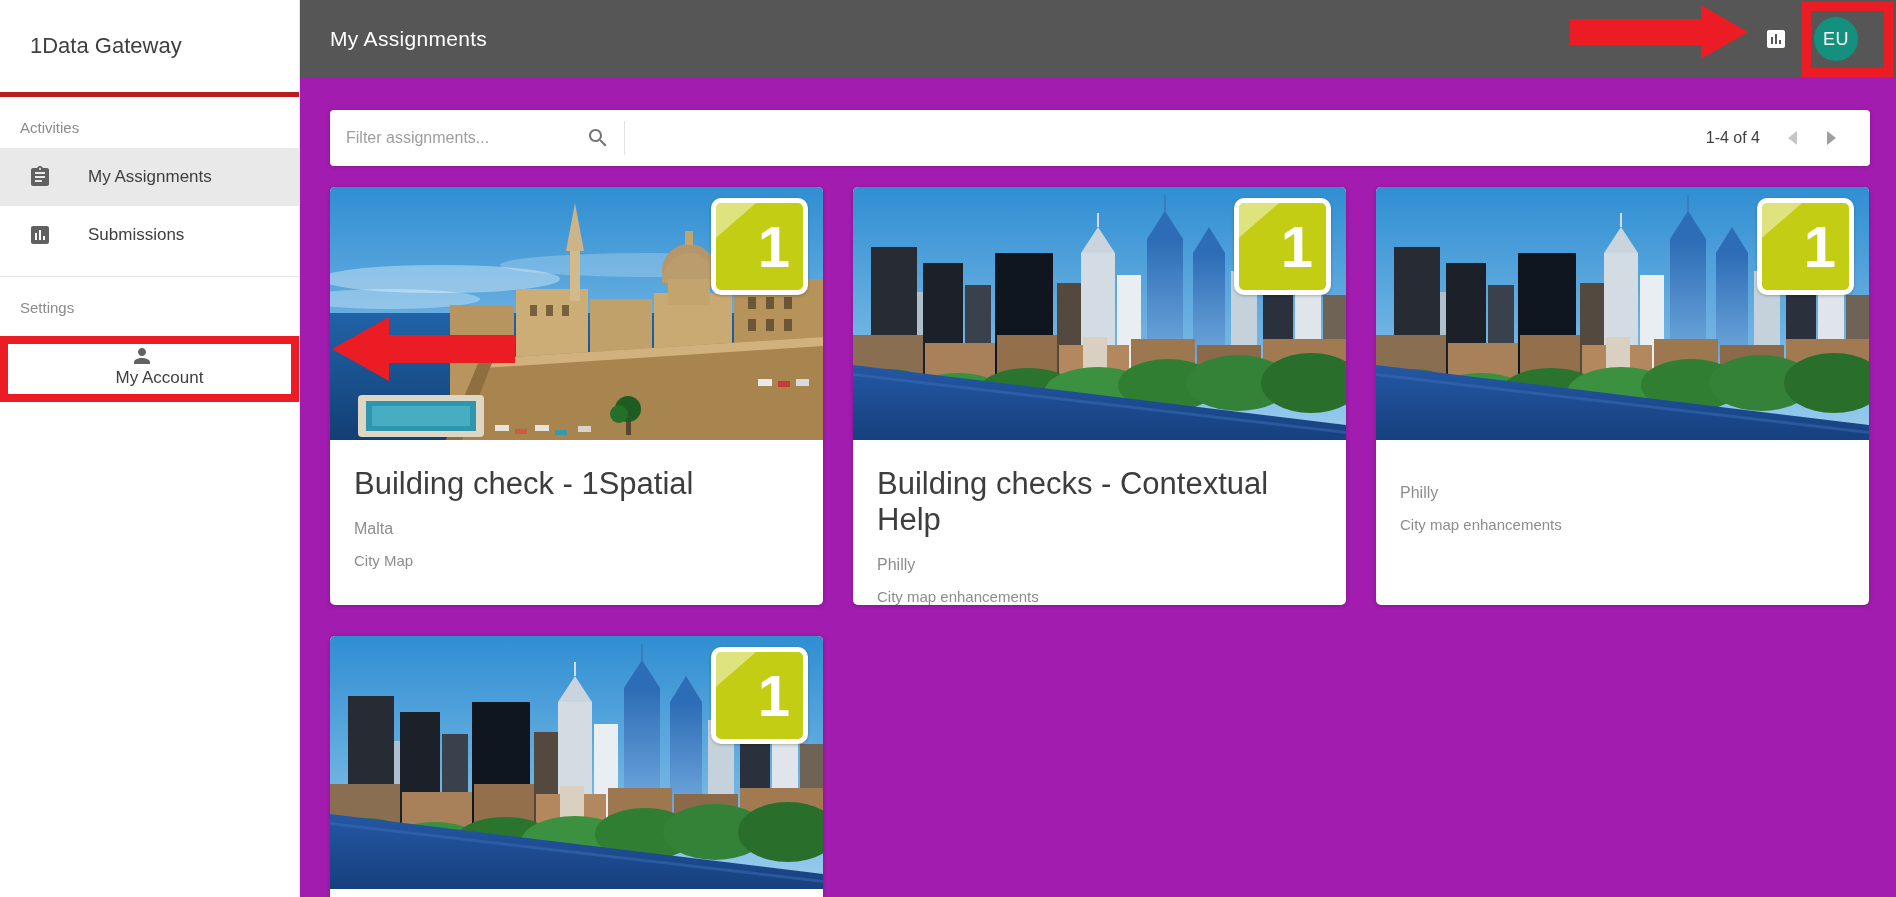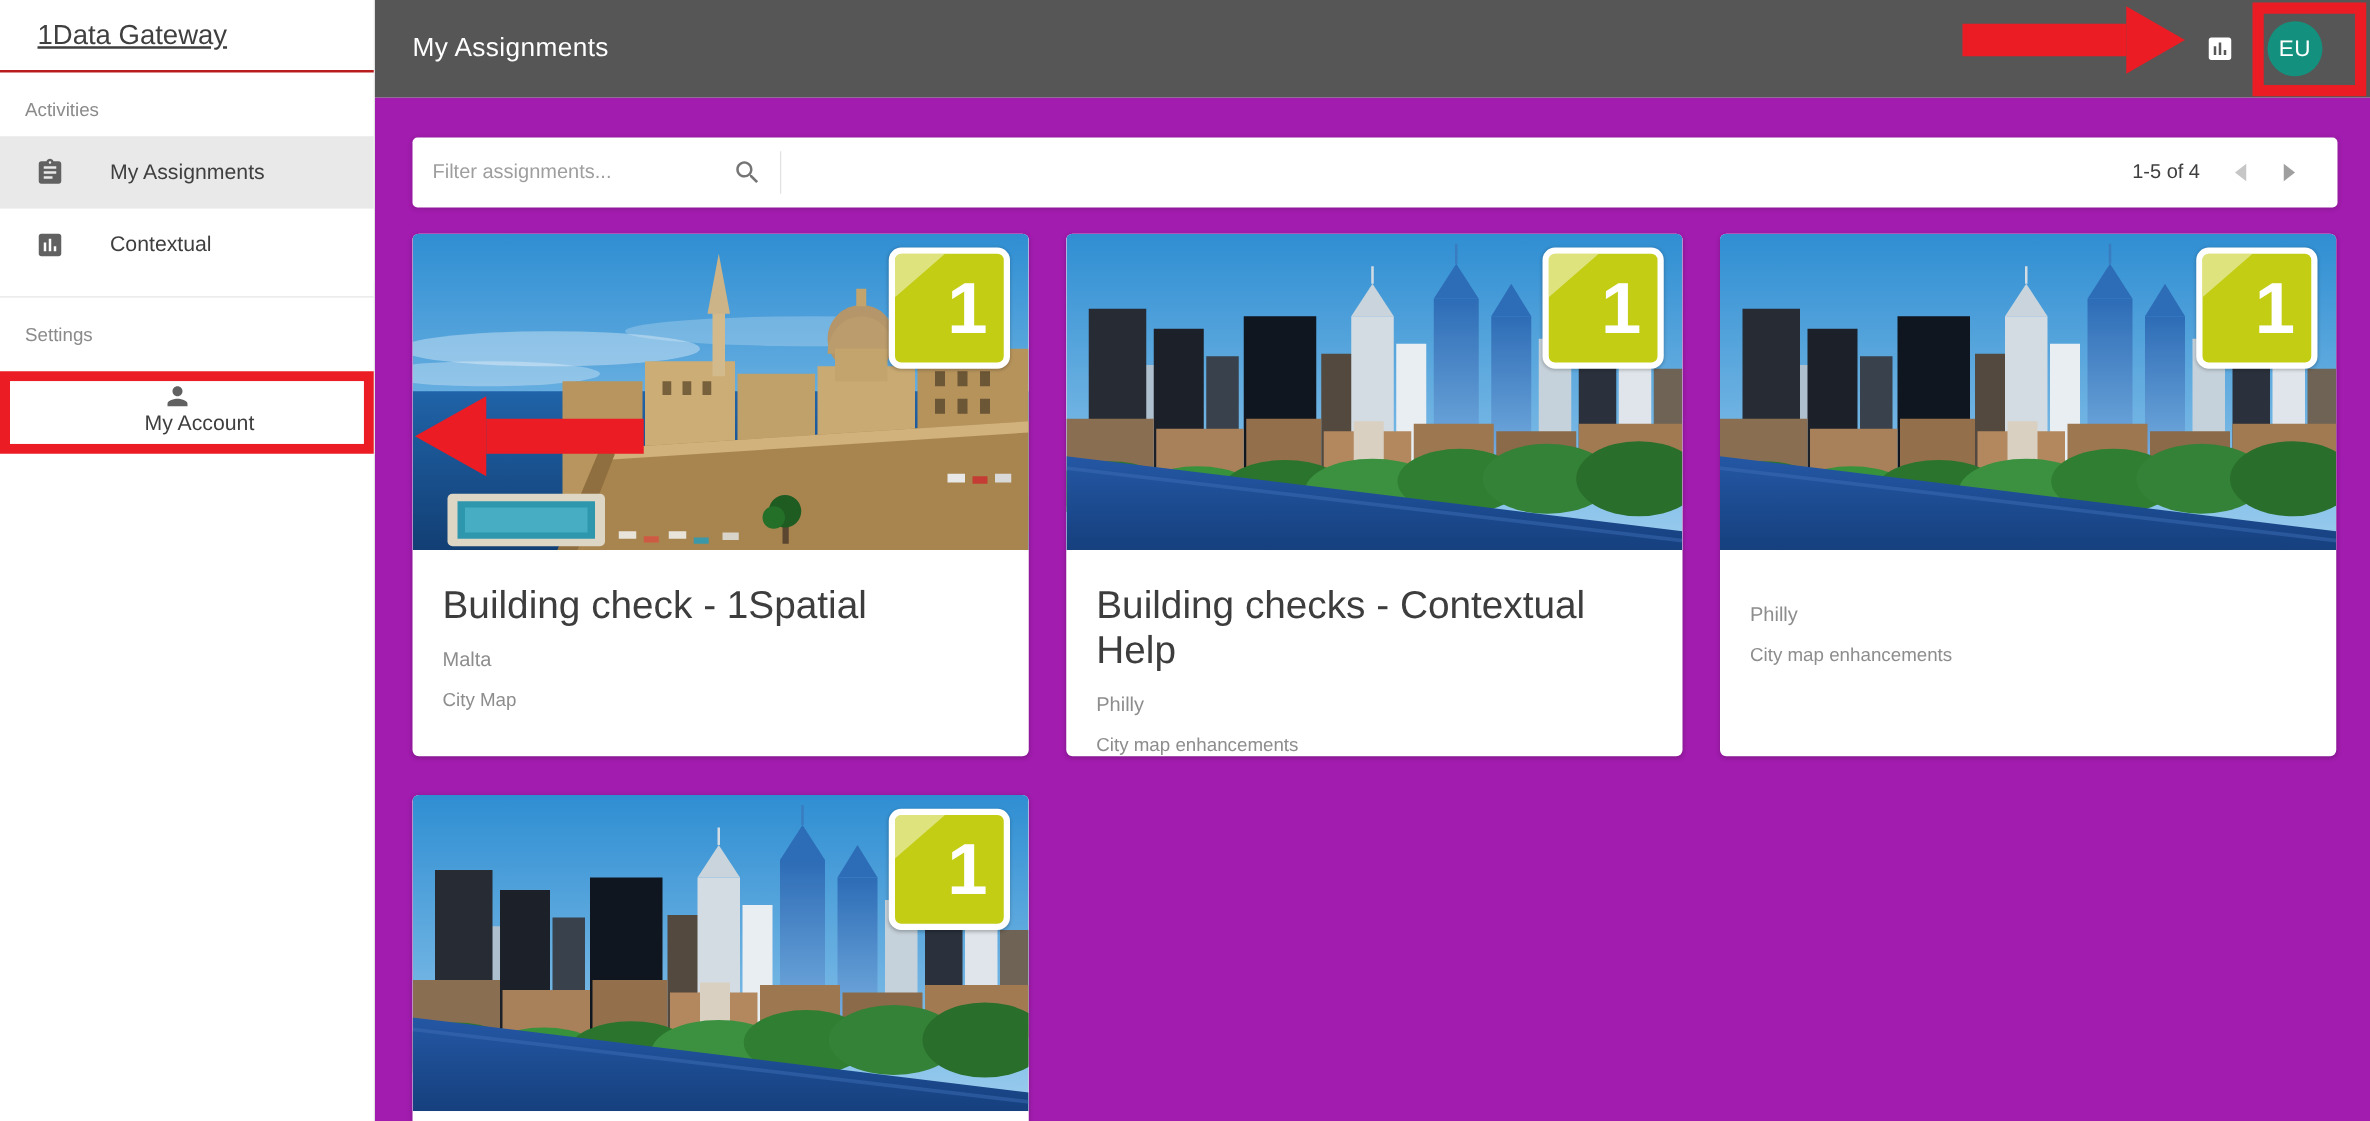--- a/index.html
+++ b/index.html
@@ -7,22 +7,22 @@
   body {
     font-family:"Liberation Sans","DejaVu Sans",sans-serif;
     background:#f7f7f7; position:relative; color:#3d3d3d;
   }
   
   .sidebar {
     position:absolute; left:0; top:0; width:300px; height:897px;
     background:#ffffff; border-right:1px solid #e2e2e2; z-index:6;
   }
   .brand-row {
-    height:58px; display:flex; align-items:center; padding-left:30px;
-    font-size:22px; color:#3f3f3f; border-bottom:2px solid #b91c1c;text-decoration:underline;
+    height:97px; display:flex; align-items:center; padding-left:30px;
+    font-size:22px; color:#3f3f3f; border-bottom:5px solid #b91c1c;
   }
   .nav-section-label { padding:22px 0 12px 20px; font-size:15px; color:#8b8b8b; }
   .nav-item {
     height:58px; display:flex; align-items:center; padding-left:28px;
     font-size:17px; color:#3f3f3f; cursor:pointer; background:#fff;
   }
   .nav-item.selected { background:#e9e9e9; }
   .nav-icon { width:24px; height:24px; margin-right:36px; flex:none; }
   .nav-icon svg { width:24px; height:24px; display:block; fill:#616161; }
   .nav-divider { border-top:1px solid #e6e6e6; margin-top:12px; }
@@ -246,21 +246,21 @@
       </span>
       <span>My Assignments</span>
     </div>
 
     <div class="nav-item">
       <span class="nav-icon">
         <svg viewBox="0 0 24 24">
             <path d="M19 3H5c-1.1 0-2 .9-2 2v14c0 1.1.9 2 2 2h14c1.1 0 2-.9 2-2V5c0-1.1-.9-2-2-2zM9 17H7v-7h2v7zm4 0h-2V7h2v10zm4 0h-2v-4h2v4z"></path>
           </svg>
       </span>
-      <span>Contextual</span>
+      <span>Submissions</span>
     </div>
 
     <div class="nav-divider"></div>
 
     <div class="nav-section-label">Settings</div>
 
     <div class="account-annot-box">
       <div class="nav-item">
         <span class="nav-icon">
           <svg viewBox="0 0 24 24">
@@ -297,21 +297,21 @@
 
     <div class="toolbar-card">
       <input class="filter-input" type="text" placeholder="Filter assignments..." style="">
       <button class="search-btn">
         <svg viewBox="0 0 24 24">
             <path d="M15.5 14h-.79l-.28-.27C15.41 12.59 16 11.11 16 9.5 16 5.91 13.09 3 9.5 3S3 5.91 3 9.5 5.91 16 9.5 16c1.61 0 3.09-.59 4.23-1.57l.27.28v.79l5 4.99L20.49 19l-4.99-5zm-6 0C7.01 14 5 11.99 5 9.5S7.01 5 9.5 5 14 7.01 14 9.5 11.99 14 9.5 14z"></path>
           </svg>
       </button>
       <div class="toolbar-divider"></div>
       <div class="toolbar-right">
-        <span class="range-label">1-5 of 4</span>
+        <span class="range-label">1-4 of 4</span>
         <button class="pag-btn prev">
           <span class="chev left"></span>
         </button>
         <button class="pag-btn next">
           <span class="chev right"></span>
         </button>
       </div>
     </div>
 
     <div class="cards">

